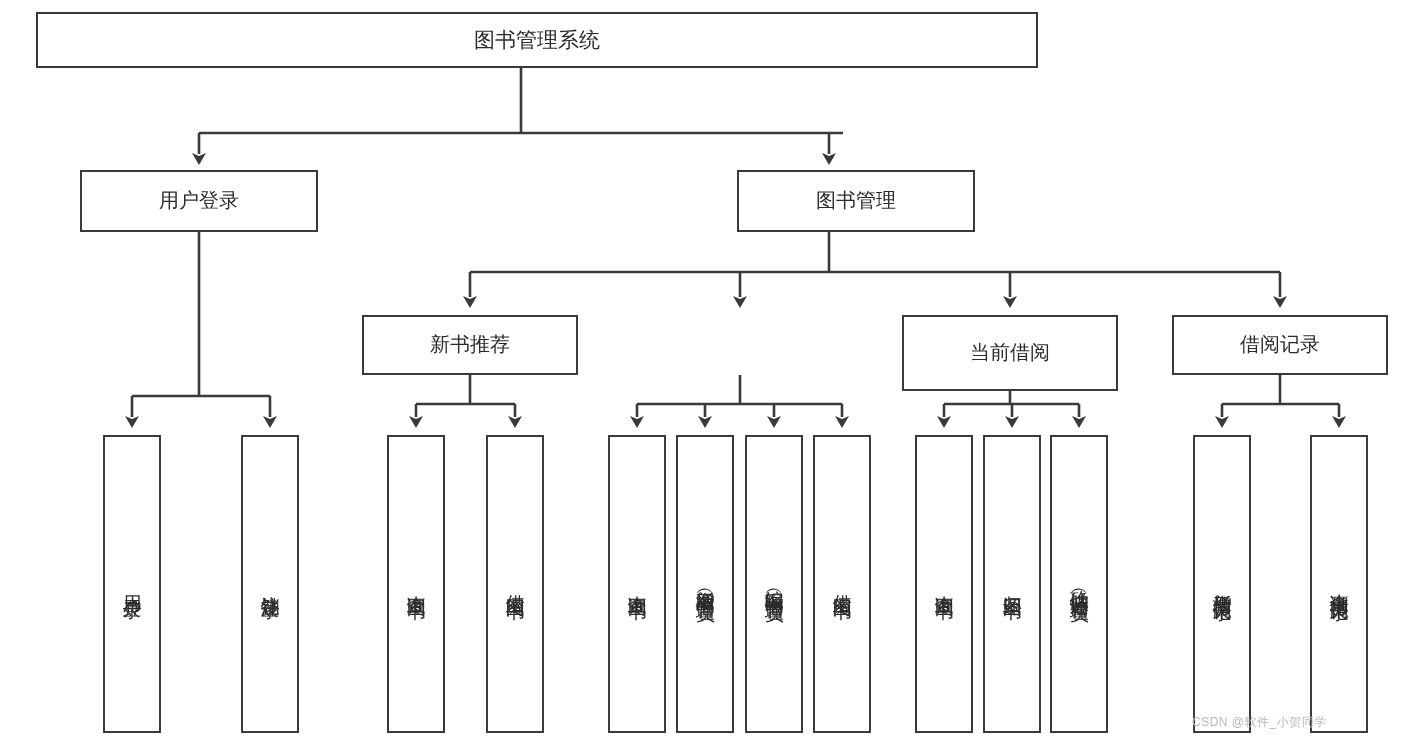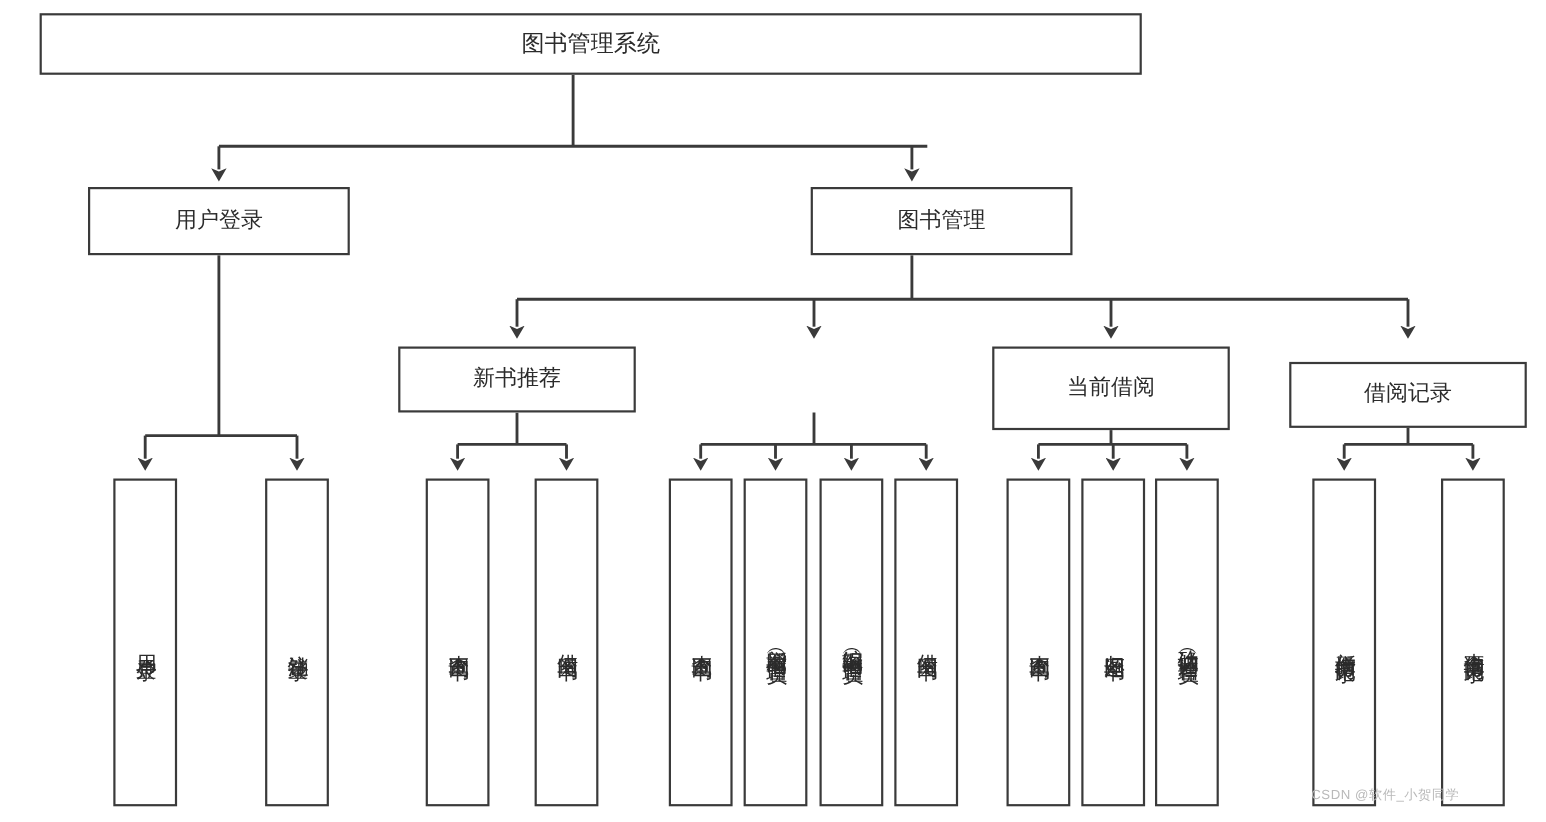--- a/index.html
+++ b/index.html
@@ -134,21 +134,21 @@
   <div class="node lvl2" style="left: 710px; top: 170px; width: 238px; height: 62px; margin-left: 27px;">
     <span>图书管理</span>
   </div>
 
   <div class="node lvl3" style="left: 362px; top: 315px; width: 216px; height: 60px;">
     <span>新书推荐</span>
   </div>
   <div class="node lvl3" style="left: 902px; top: 315px; width: 216px; height: 76px;">
     <span>当前借阅</span>
   </div>
-  <div class="node lvl3" style="left: 1172px; top: 315px; width: 216px; height: 60px; margin-top: 14px;">
+  <div class="node lvl3" style="left: 1172px; top: 315px; width: 216px; height: 60px;">
     <span>借阅记录</span>
   </div>
 
   <div class="node leaf" style="left: 103px; top: 435px; width: 58px; height: 298px;">
       <span class="vtext">用户登录</span>
     </div>
   <div class="node leaf" style="left: 241px; top: 435px; width: 58px; height: 298px;">
       <span class="vtext">注销登录</span>
     </div>
   <div class="node leaf" style="left: 387px; top: 435px; width: 58px; height: 298px;">

